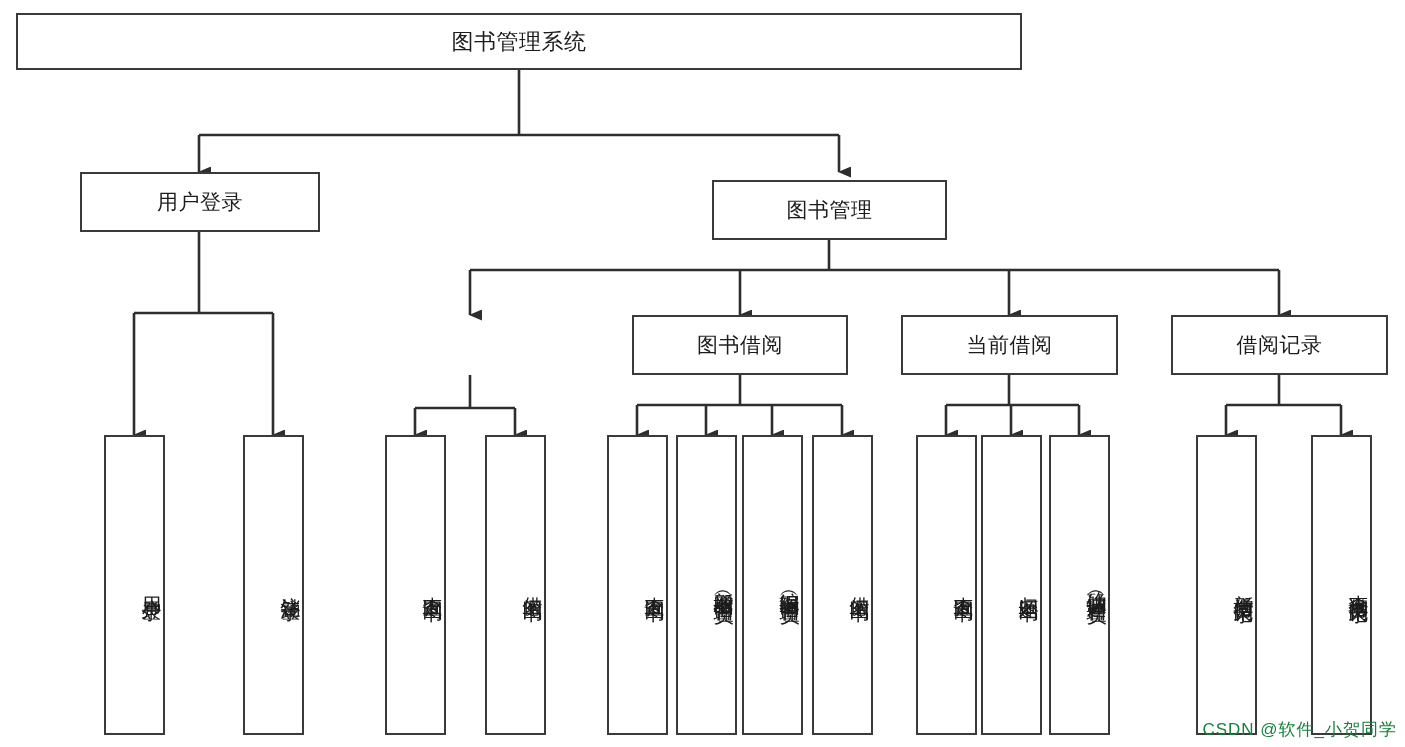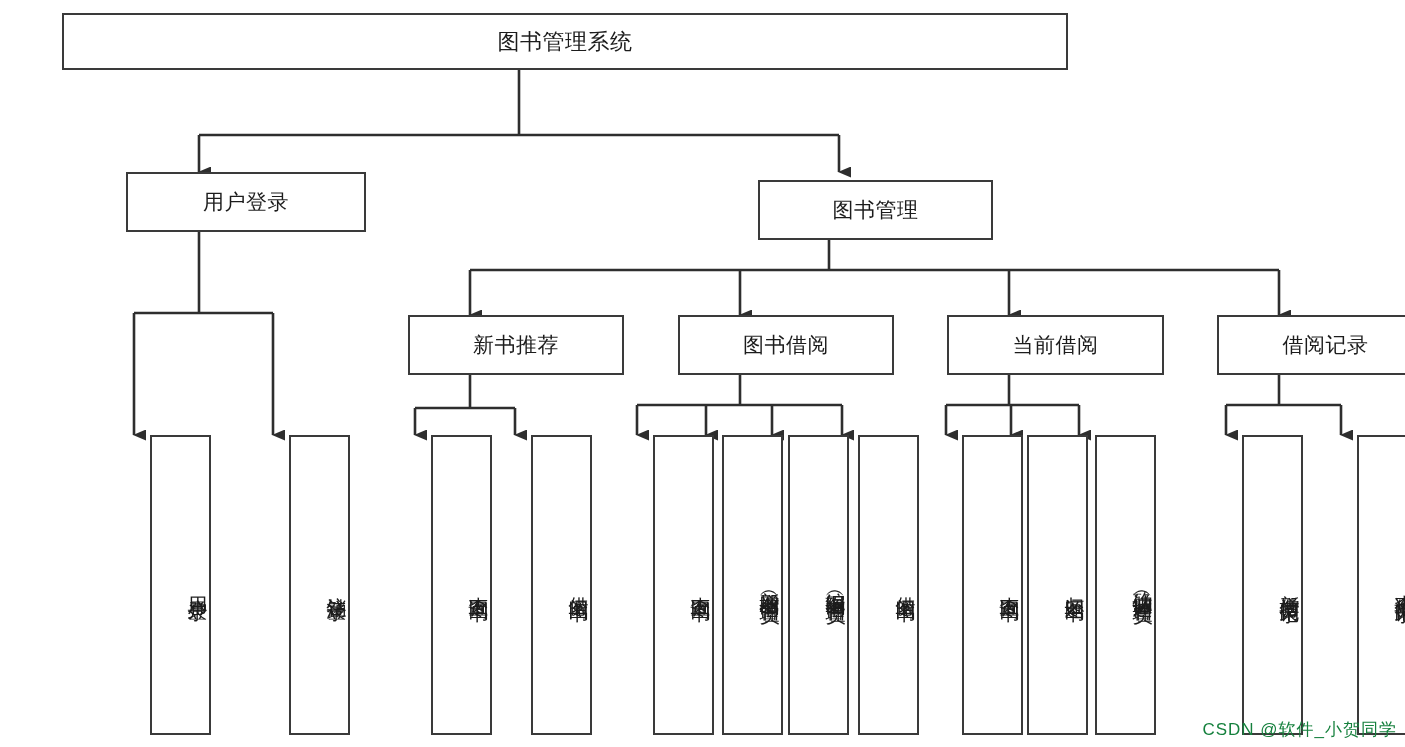--- a/index.html
+++ b/index.html
@@ -13,21 +13,20 @@
   .node{
     position:absolute;
     box-sizing:border-box;
     background:#ffffff;
     border:2.5px solid #3a3a3a;
     display:flex;align-items:center;justify-content:center;
     text-align:right;
     line-height:1.18;
     color:#1c1c1c;
     letter-spacing:0.5px;
-    margin-left:46px;
   }
   .node.h{font-size:21px;}
   .node.v{
     font-size:20px;
     writing-mode:vertical-rl;
     text-orientation:upright;
     letter-spacing:2px;
     padding:8px 0;
     align-items:flex-start;
     justify-content:center;
@@ -97,21 +96,20 @@
       <path d="M1226,405 L1226,435" marker-end="url(#ah)"></path>
       <path d="M1341,405 L1341,435" marker-end="url(#ah)"></path>
     </g>
   </svg>
 
   <div class="node h root" style="left:16px;top:13px;width:1006px;height:57px;">图书管理系统</div>
 
   <div class="node h" style="left:80px;top:172px;width:240px;height:60px;">用户登录</div>
   <div class="node h" style="left:712px;top:180px;width:235px;height:60px;">图书管理</div>
 
-  <div class="node h" style="left:362px;top:315px;width:216px;height:60px;">新书推荐</div>
   <div class="node h" style="left:632px;top:315px;width:216px;height:60px;">图书借阅</div>
   <div class="node h" style="left:901px;top:315px;width:217px;height:60px;">当前借阅</div>
   <div class="node h" style="left:1171px;top:315px;width:217px;height:60px;">借阅记录</div>
 
   <div class="node v" style="left:104px;top:435px;width:61px;height:300px;">用户登录</div>
   <div class="node v" style="left:243px;top:435px;width:61px;height:300px;">注销登录</div>
 
   <div class="node v" style="left:385px;top:435px;width:61px;height:300px;">查询图书</div>
   <div class="node v" style="left:485px;top:435px;width:61px;height:300px;">借阅图书</div>
 

